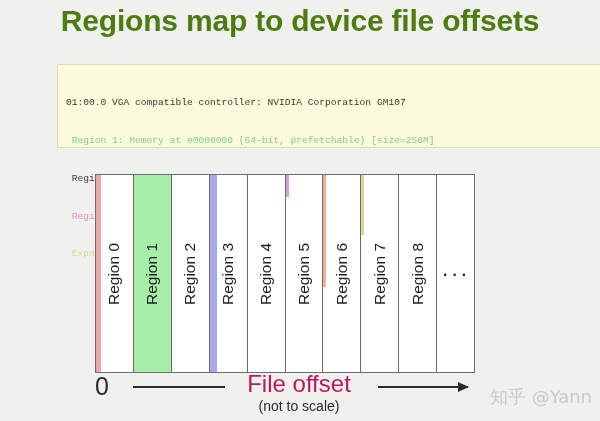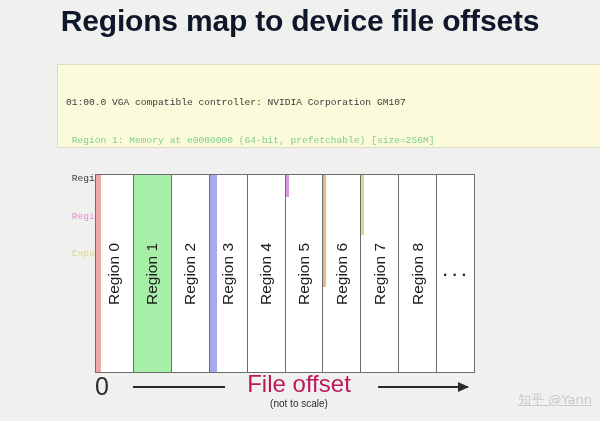--- a/index.html
+++ b/index.html
@@ -17,21 +17,21 @@
 
   
   .slide-title {
     position: absolute;
     left: 0;
     top: 4px;
     width: 600px;
     text-align: center;
     font-size: 30px;
     font-weight: 700;
-    color: #0f172a;
+    color: #4d7c0f;
     letter-spacing: -0.2px;
     white-space: nowrap;
   }
 
   
   .code-block {
     position: absolute;
     left: 57px;
     top: 64px;
     width: 552px;
@@ -138,21 +138,21 @@
     font-size: 24px;
     color: #be185d;
     white-space: nowrap;
   }
   .axis-subcaption {
     position: absolute;
     left: 134px;
     top: 24px;
     width: 140px;
     text-align: center;
-    font-size: 10px;
+    font-size: 14px;
     color: #2b2b2b;
     white-space: nowrap;
   }
   .axis-arrow {
     position: absolute;
     left: 283px;
     top: 12px;
     width: 90px;
     height: 2px;
     background: #2b2b2b;
@@ -167,25 +167,24 @@
     border-left: 11px solid #2b2b2b;
     border-top: 5px solid transparent;
     border-bottom: 5px solid transparent;
   }
 
   
   .watermark {
     position: absolute;
     right: 8px;
     bottom: 12px;
-    font-size: 13px;
+    font-size: 18px;
     color: #c9c9c9;
     font-family: "DejaVu Sans", sans-serif;
     white-space: nowrap;
-    text-decoration: underline;
   }
 </style>
 </head>
 <body>
 
 <div class="slide-title">Regions map to device file offsets</div>
 
 <div class="code-block">
   <span class="code-line" style="color: rgb(58, 58, 58);">01:00.0 VGA compatible controller: NVIDIA Corporation GM107</span>
   <span class="code-line" style="color: rgb(127, 206, 140);"> Region 1: Memory at e0000000 (64-bit, prefetchable) [size=256M]</span>

